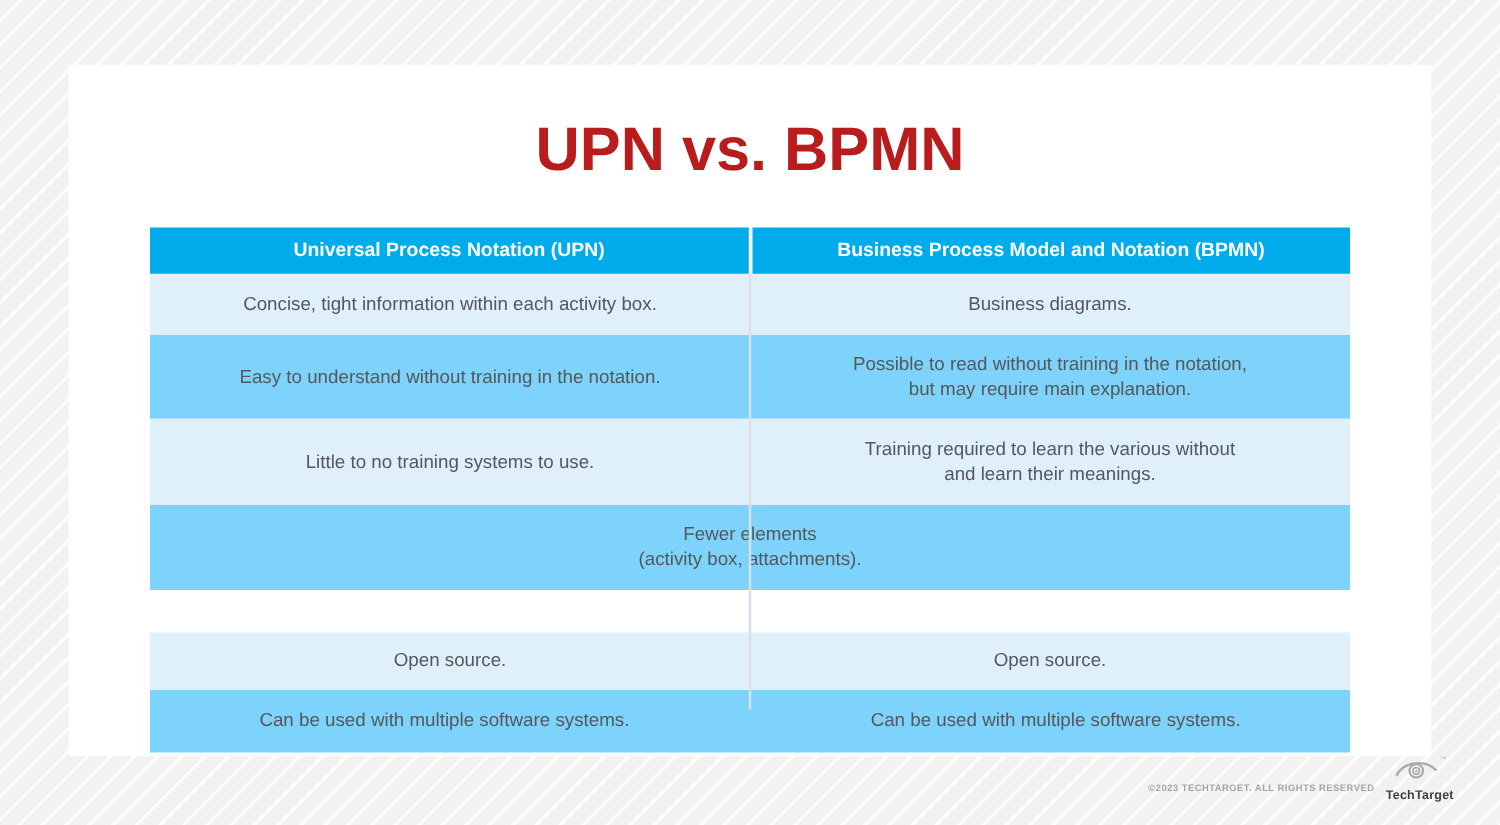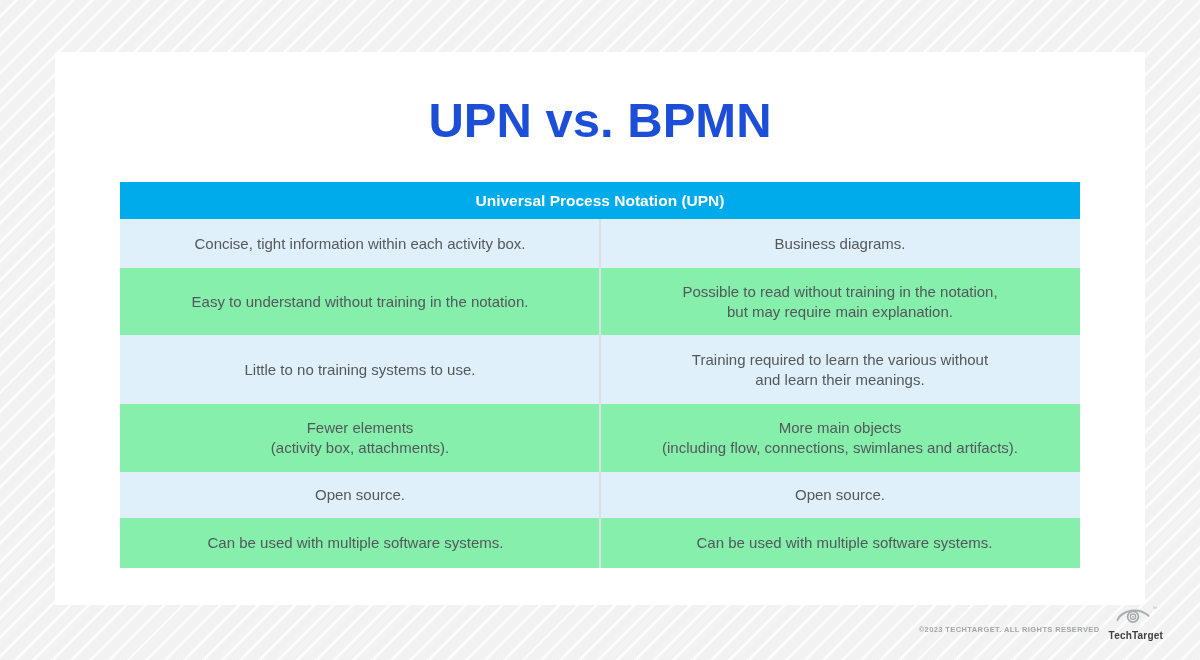--- a/index.html
+++ b/index.html
@@ -21,21 +21,21 @@
     width: 1090px; height: 553px;
     background: #ffffff;
   }
   .title {
     position: absolute;
     left: 0; top: 40px; width: 100%;
     text-align: center;
     font-size: 49px;
     font-weight: 900;
     letter-spacing: 0px;
-    color: #1d4ed8;
+    color: #b91c1c;
     line-height: 56px;
   }
   .comp-table {
     position: absolute;
     left: 65px; top: 130px;
     width: 960px;
   }
   .thead {
     display: flex;
     gap: 3px;
@@ -59,26 +59,26 @@
     align-items: center;
     justify-content: center;
     text-align: center;
     font-size: 15px;
     line-height: 20px;
     color: #54585b;
     white-space: pre-line;
     padding: 0 20px;
   }
   .row-blue { background: #dff0fb; }
-  .row-white { background: #86efac; }
+  .row-white { background: #7dd3fc; }
   .r1 { height: 49px; align-items: center; }
   .r2 { height: 67px; }
   .r3 { height: 69px; }
   .r4 { height: 68px; }
-  .r5 { height: 46px; }
+  .r5 { height: 46px; margin-top: 34px; }
   .r6 { height: 50px; gap: 18px; }
   .col-divider {
     position: absolute;
     left: 479px; top: 37px;
     width: 2px; height: 349px;
     background: #d9e0e3;
   }
   .footer {
     position: absolute;
     right: 37px; top: 606px;
@@ -119,41 +119,40 @@
 </style>
 </head>
 <body>
 
 <div class="card">
   <div class="title">UPN vs. BPMN</div>
 
   <div class="comp-table">
     <div class="thead">
       <div class="th">Universal Process Notation (UPN)</div>
+      <div class="th">Business Process Model and Notation (BPMN)</div>
     </div>
 
     <div class="trow r1 row-blue">
       <div class="td">Concise, tight information within each activity box.</div>
       <div class="td">Business diagrams.</div>
     </div>
     <div class="trow r2 row-white">
       <div class="td">Easy to understand without training in the notation.</div>
       <div class="td">Possible to read without training in the notation,
 but may require main explanation.</div>
     </div>
     <div class="trow r3 row-blue">
       <div class="td">Little to no training systems to use.</div>
       <div class="td">Training required to learn the various without
 and learn their meanings.</div>
     </div>
     <div class="trow r4 row-white">
       <div class="td">Fewer elements
 (activity box, attachments).</div>
-      <div class="td">More main objects
-(including flow, connections, swimlanes and artifacts).</div>
     </div>
     <div class="trow r5 row-blue">
       <div class="td">Open source.</div>
       <div class="td">Open source.</div>
     </div>
     <div class="trow r6 row-white">
       <div class="td">Can be used with multiple software systems.</div>
       <div class="td">Can be used with multiple software systems.</div>
     </div>
 

